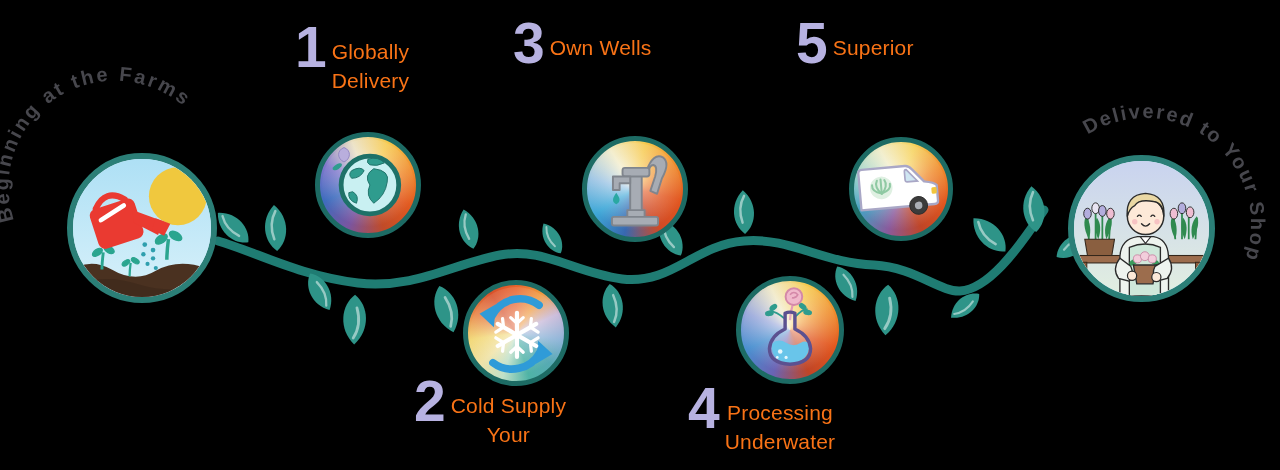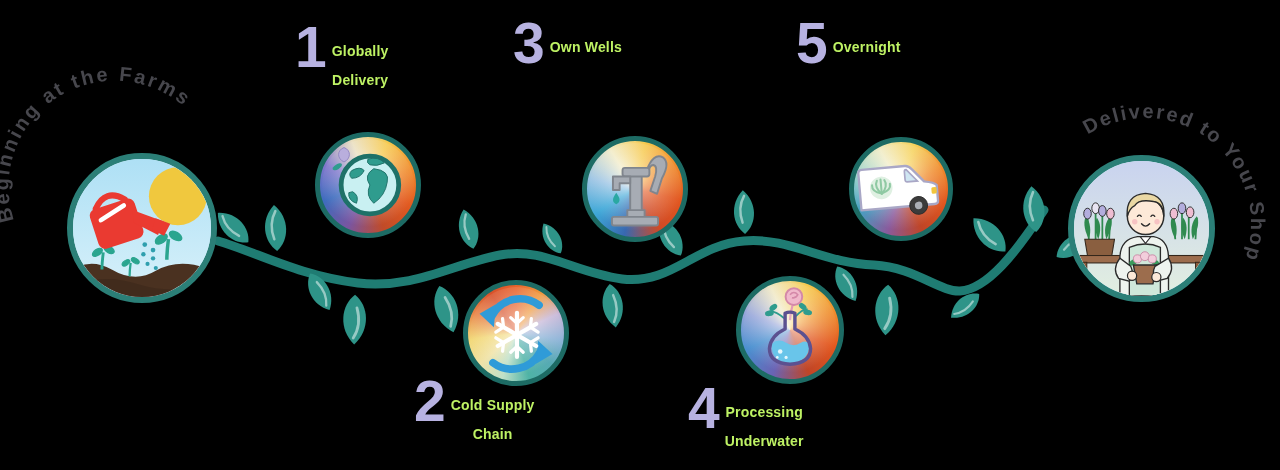--- a/index.html
+++ b/index.html
@@ -8,21 +8,21 @@
     font-family:"Liberation Sans", sans-serif;
   }
   
   .step-block{position:absolute;display:flex;gap:7px;align-items:flex-start;}
   .step-num{
     font-size:57px;line-height:0.9;font-weight:700;color:#b7b2e1;
     letter-spacing:-2px;
   }
   .step-lines{display:flex;flex-direction:column;align-items:center;padding-top:15px;}
   .step-line{
-    font-size:14px;line-height:29px;font-weight:700;color:#bef264;
+    font-size:21px;line-height:29px;font-weight:400;color:#f97316;
     white-space:nowrap;letter-spacing:.2px;
   }
   
   .badge{
     position:absolute;border-radius:50%;border:5px solid #1d6b64;box-sizing:border-box;
   }
   .badge::after{
     content:"";position:absolute;inset:2%;border-radius:50%;
     background:radial-gradient(circle at 50% 42%, rgba(255,255,255,.55), rgba(255,255,255,.18) 45%, rgba(255,255,255,0) 70%);
   }
@@ -324,21 +324,21 @@
     <span class="step-lines">
       <span class="step-line">Globally</span>
       <span class="step-line">Delivery</span>
     </span>
   </div>
 
   <div class="step-block" style="left:414px;top:376px;">
     <span class="step-num">2</span>
     <span class="step-lines">
       <span class="step-line">Cold Supply</span>
-      <span class="step-line">Chain</span>
+      <span class="step-line">Your</span>
     </span>
   </div>
 
   <div class="step-block" style="left:513px;top:18px;">
     <span class="step-num">3</span>
     <span class="step-lines">
       <span class="step-line">Own Wells</span>
     </span>
   </div>
 
@@ -346,17 +346,17 @@
     <span class="step-num">4</span>
     <span class="step-lines">
       <span class="step-line">Processing</span>
       <span class="step-line">Underwater</span>
     </span>
   </div>
 
   <div class="step-block" style="left:796px;top:18px;">
     <span class="step-num">5</span>
     <span class="step-lines">
-      <span class="step-line">Overnight</span>
+      <span class="step-line">Superior</span>
     </span>
   </div>
 
 </div>
 
 </body></html>

